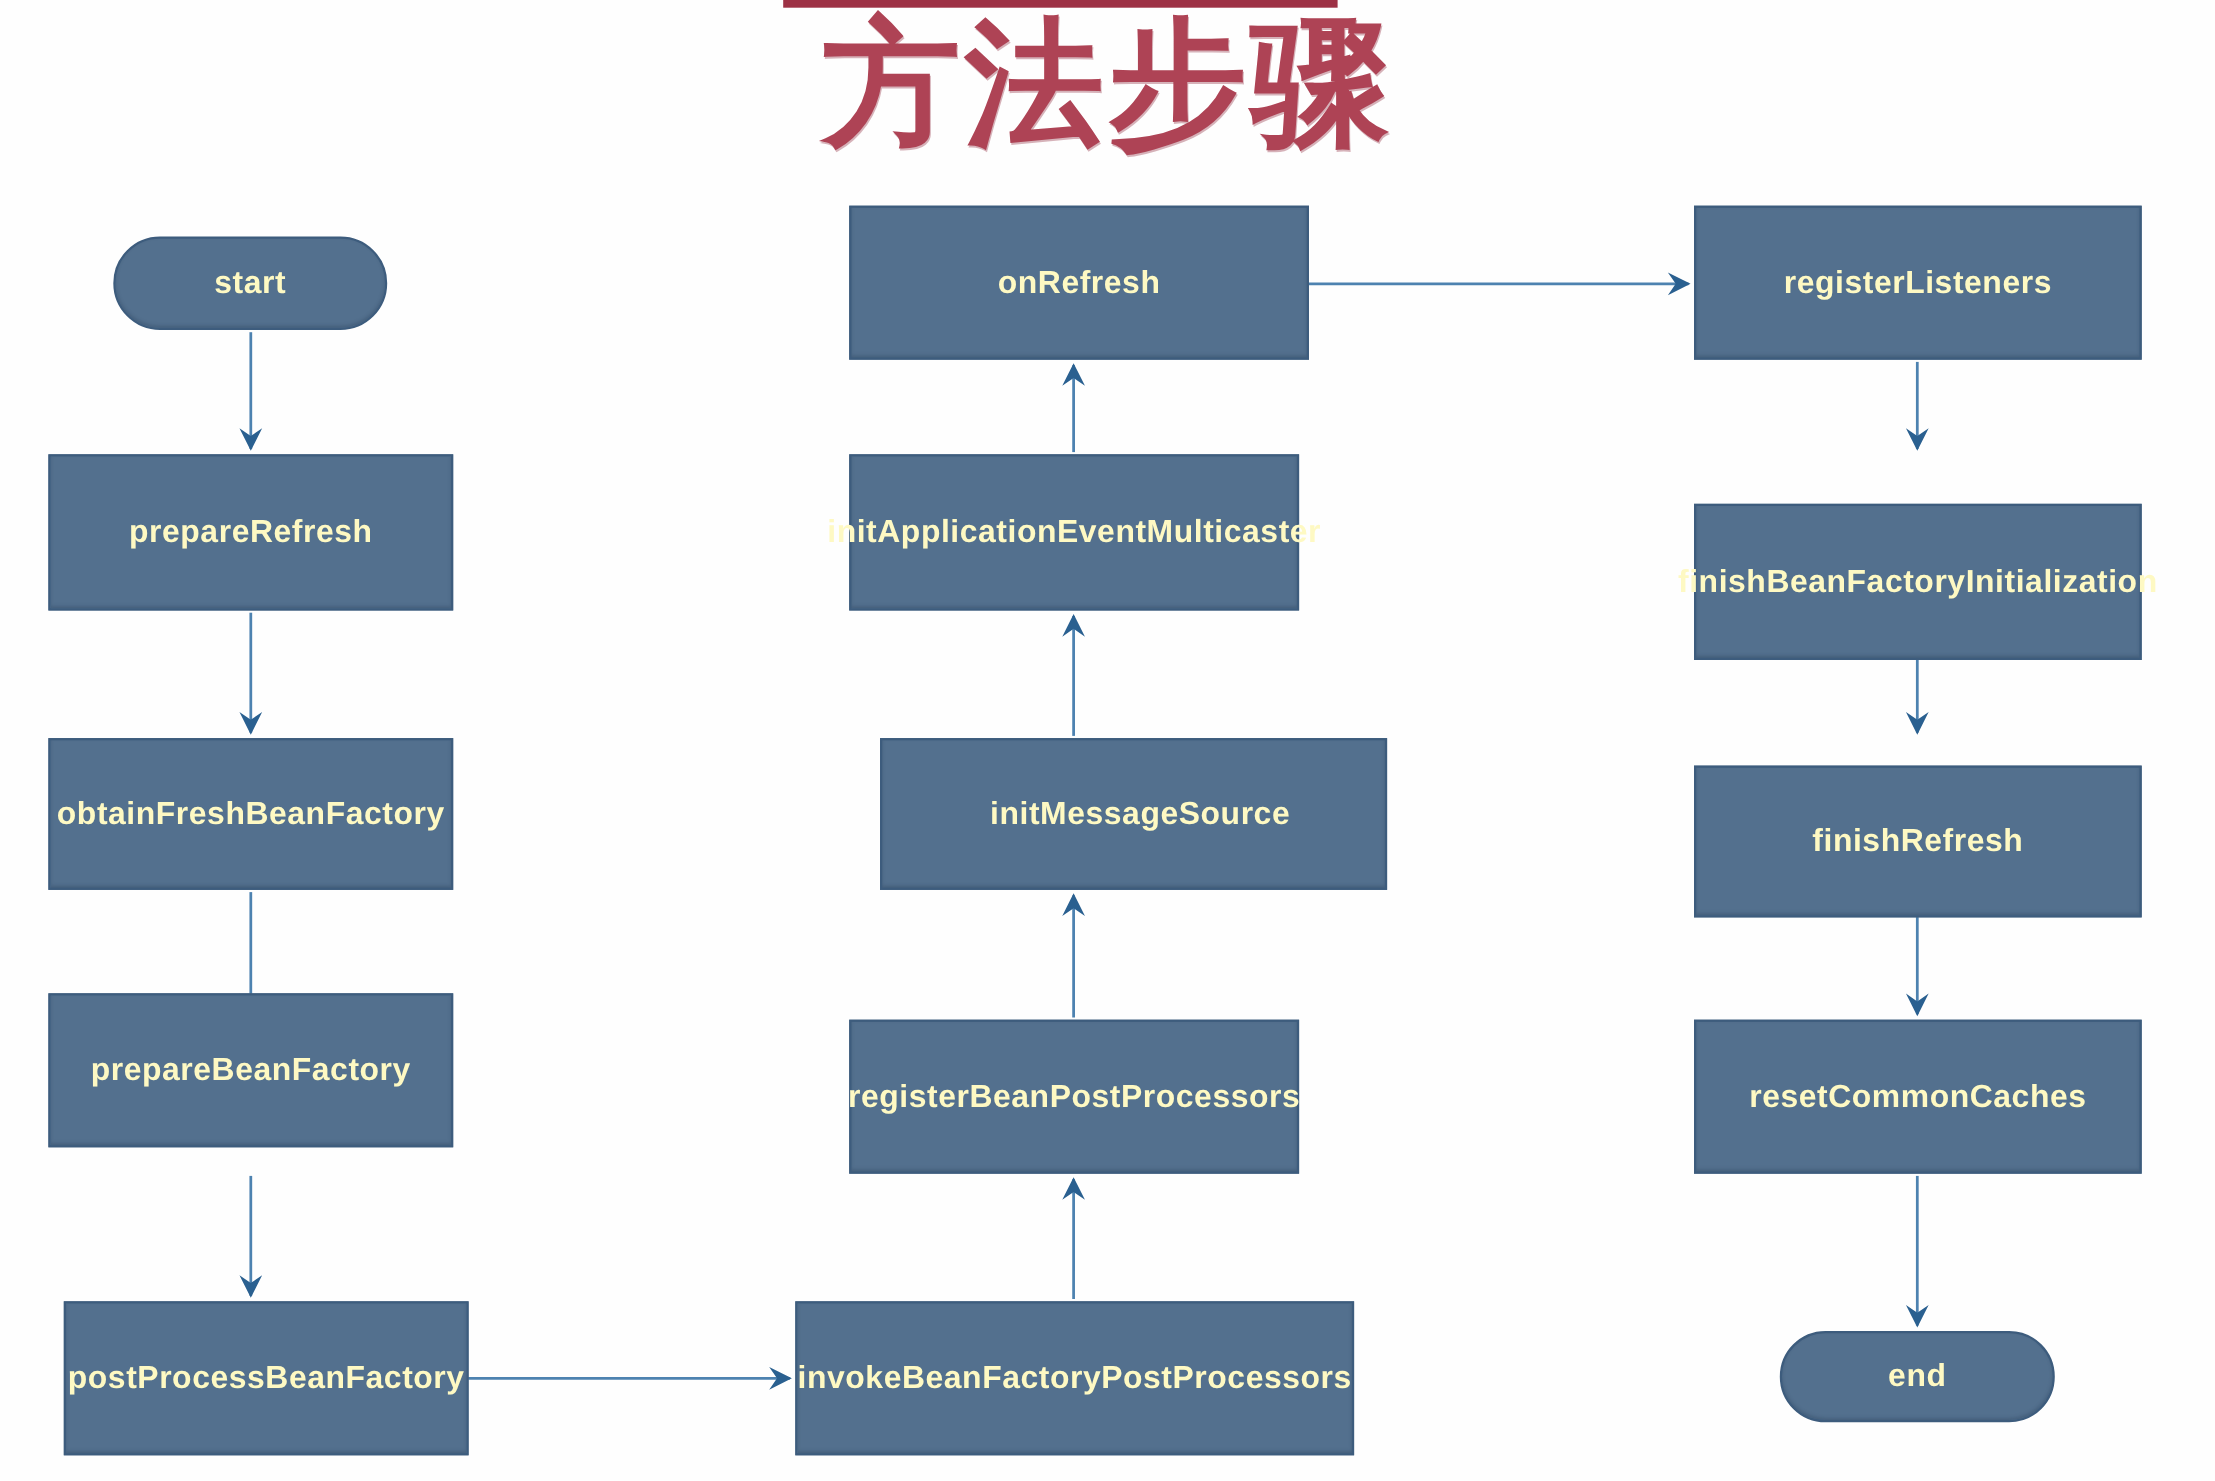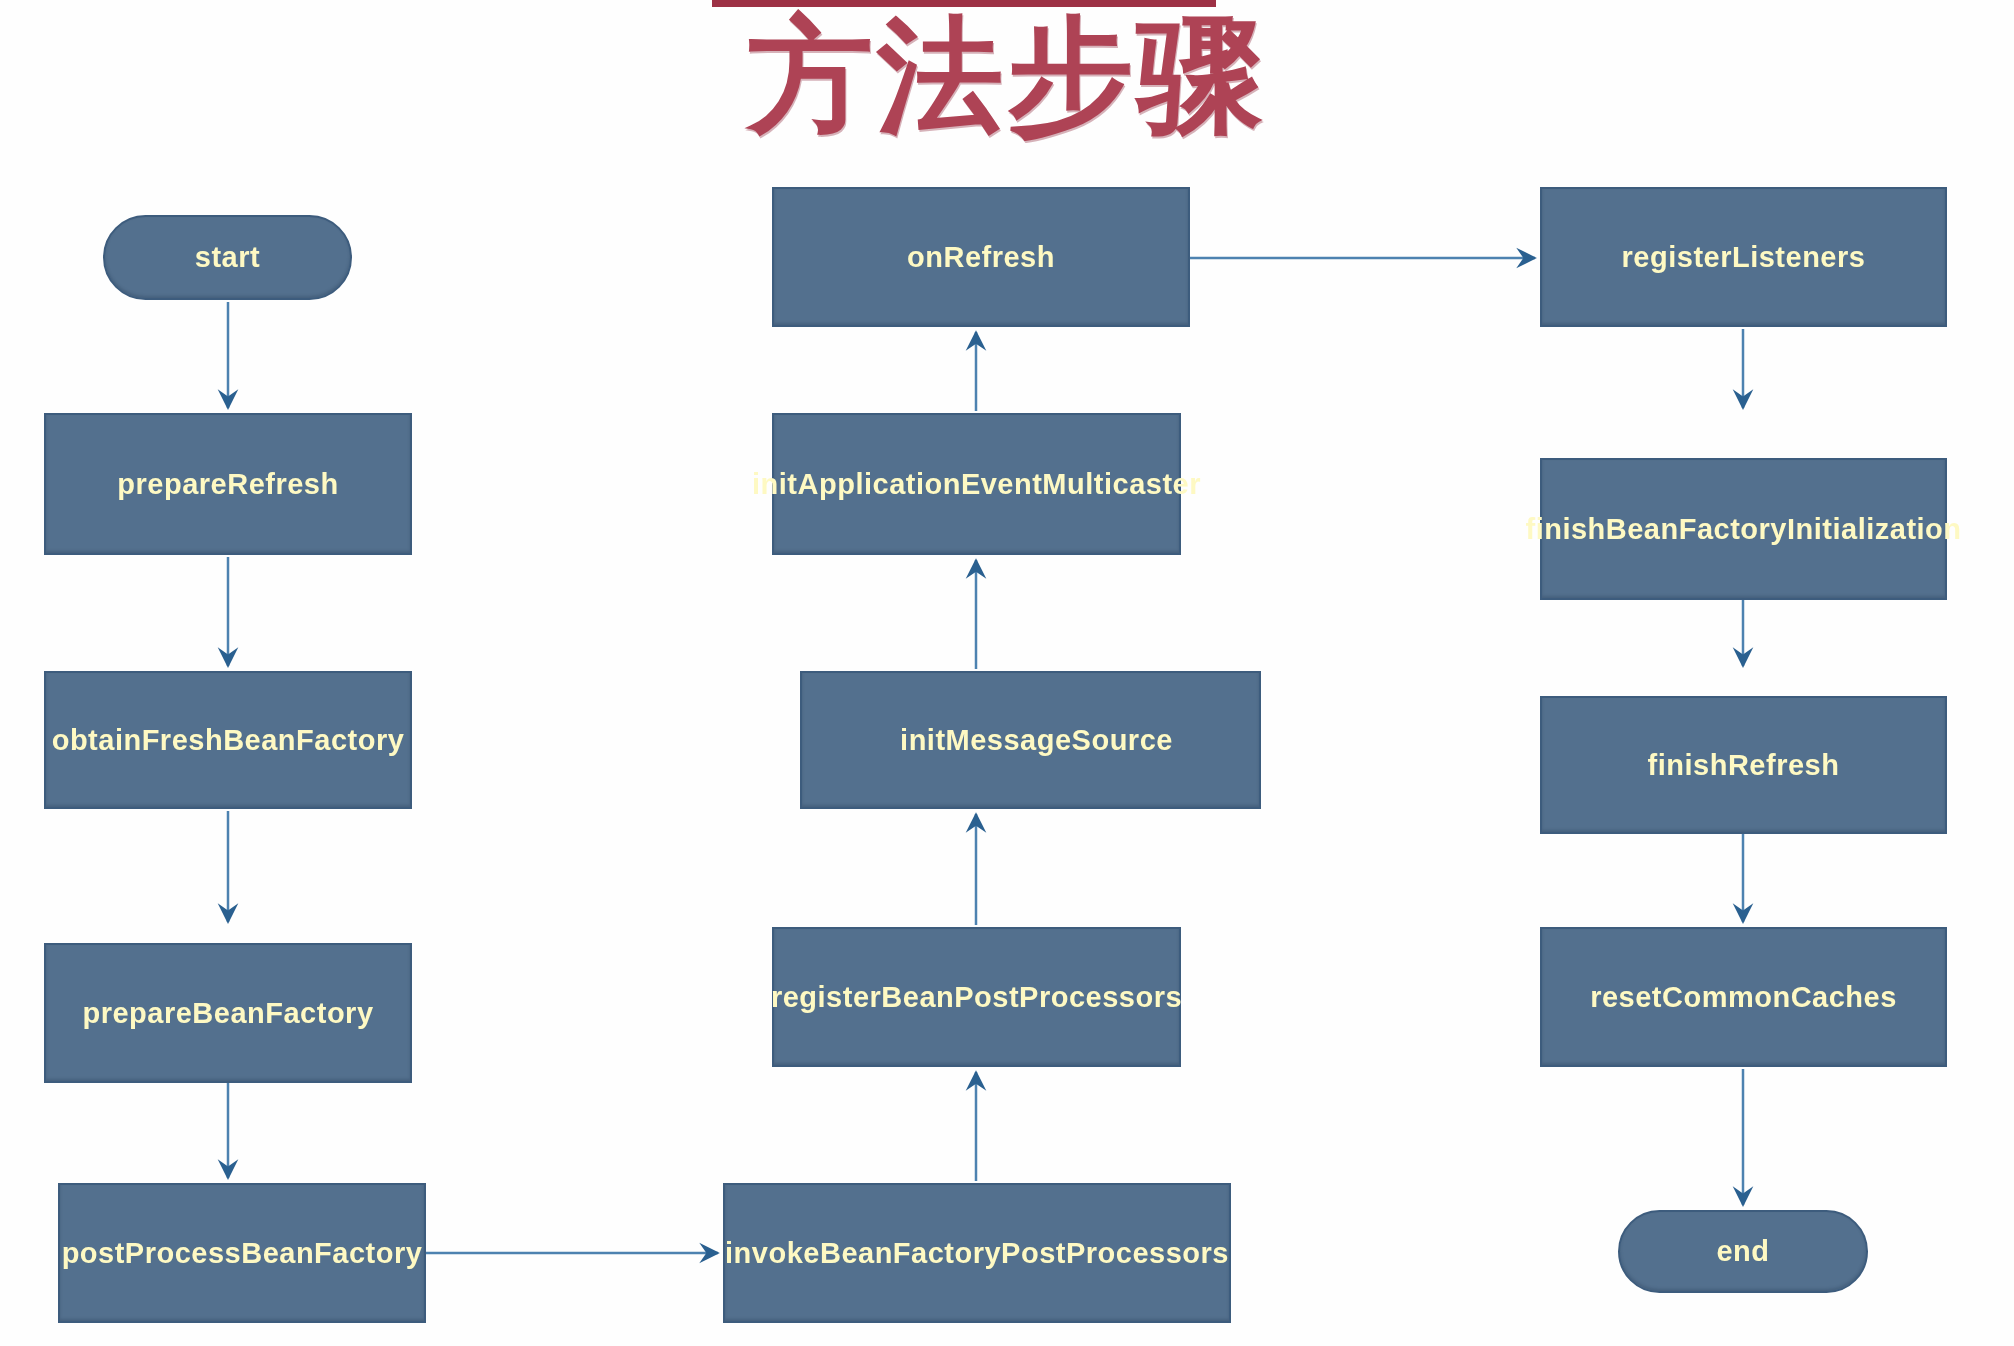--- a/index.html
+++ b/index.html
@@ -31,21 +31,21 @@
     box-sizing:border-box;
     display:flex;align-items:center;justify-content:center;
     color:#fef9c3;font-size:29px;letter-spacing:.5px;
     box-shadow:inset 0 -2px 3px rgba(30,50,75,.25);
     font-weight:bold;
   }
   .pill{border-radius:44px;}
   #n-start{left:103px;top:215px;width:249px;height:85px;}
   #n-prepareRefresh{left:44px;top:413px;width:368px;height:142px;}
   #n-obtainFreshBeanFactory{left:44px;top:671px;width:368px;height:138px;}
-  #n-prepareBeanFactory{left:44px;top:943px;width:368px;height:140px;}
+  #n-prepareBeanFactory{left:44px;top:903px;width:368px;height:140px;}
   #n-postProcessBeanFactory{left:44px;top:1183px;width:368px;height:140px;margin-left:14px;}
   #n-invokeBeanFactoryPostProcessors{left:723px;top:1183px;width:508px;height:140px;}
   #n-registerBeanPostProcessors{left:772px;top:927px;width:409px;height:140px;}
   #n-initMessageSource{left:800px;top:671px;width:461px;height:138px;padding-left:12px;}
   #n-initApplicationEventMulticaster{left:772px;top:413px;width:409px;height:142px;}
   #n-onRefresh{left:772px;top:187px;width:418px;height:140px;}
   #n-registerListeners{left:1540px;top:187px;width:407px;height:140px;}
   #n-finishBeanFactoryInitialization{left:1540px;top:413px;width:407px;height:142px;margin-top:45px;}
   #n-finishRefresh{left:1540px;top:671px;width:407px;height:138px;margin-top:25px;}
   #n-resetCommonCaches{left:1540px;top:927px;width:407px;height:140px;}

